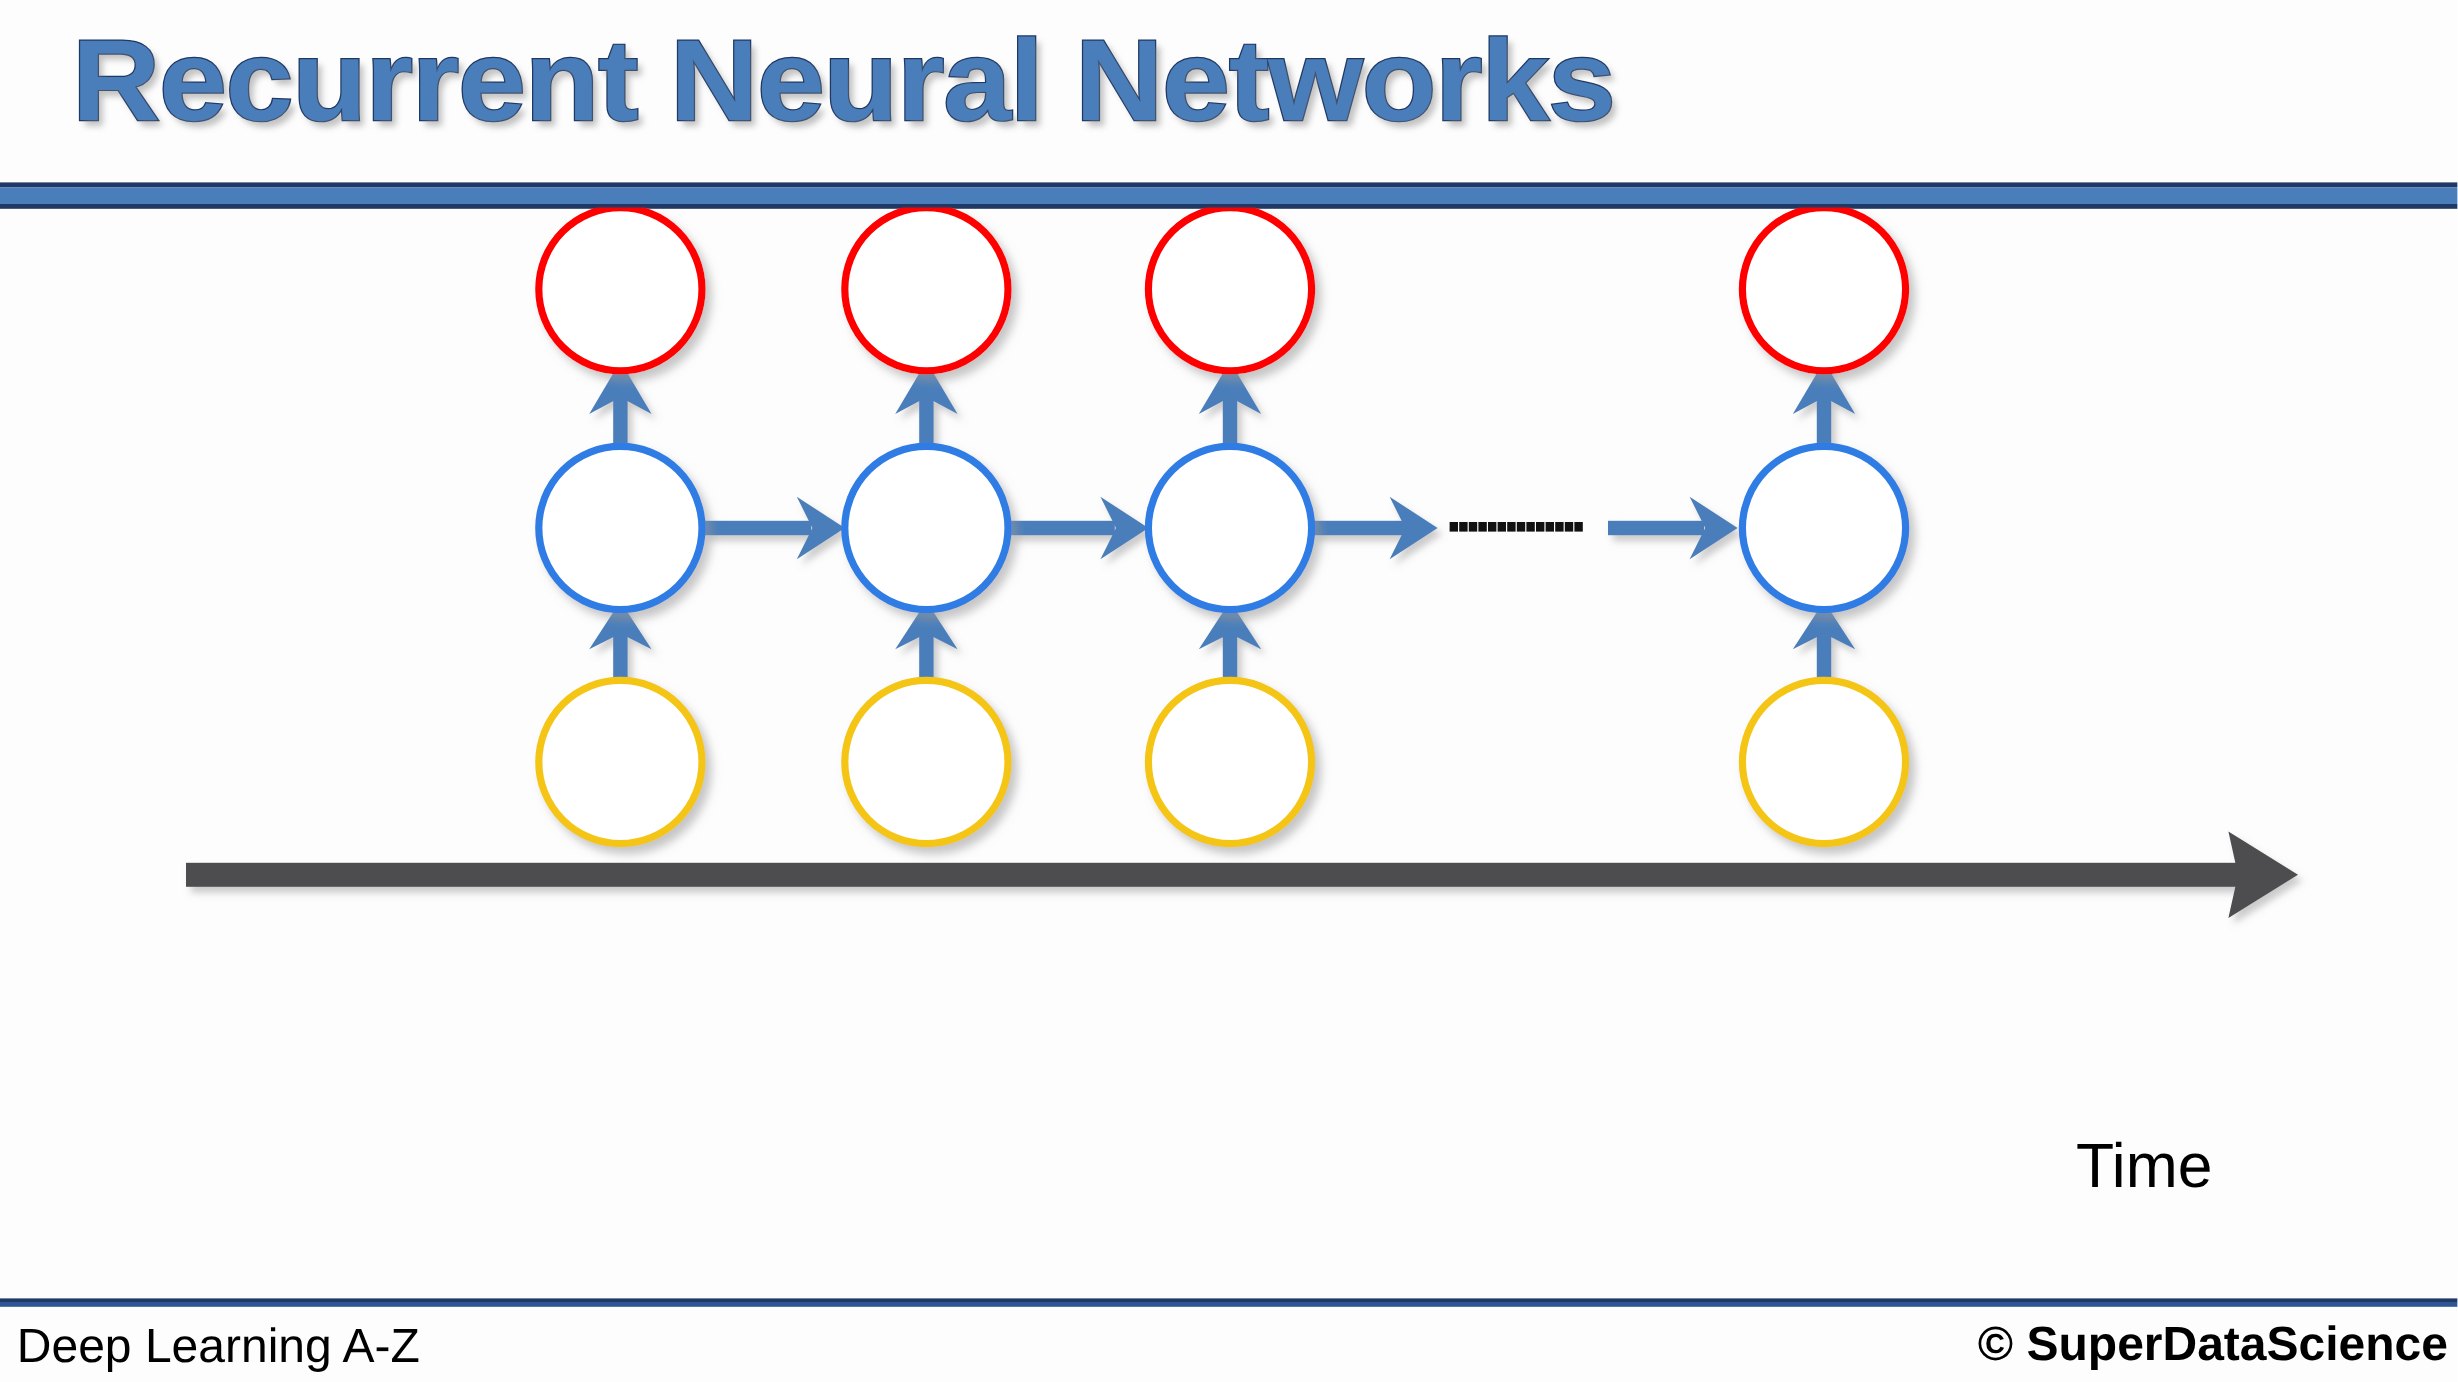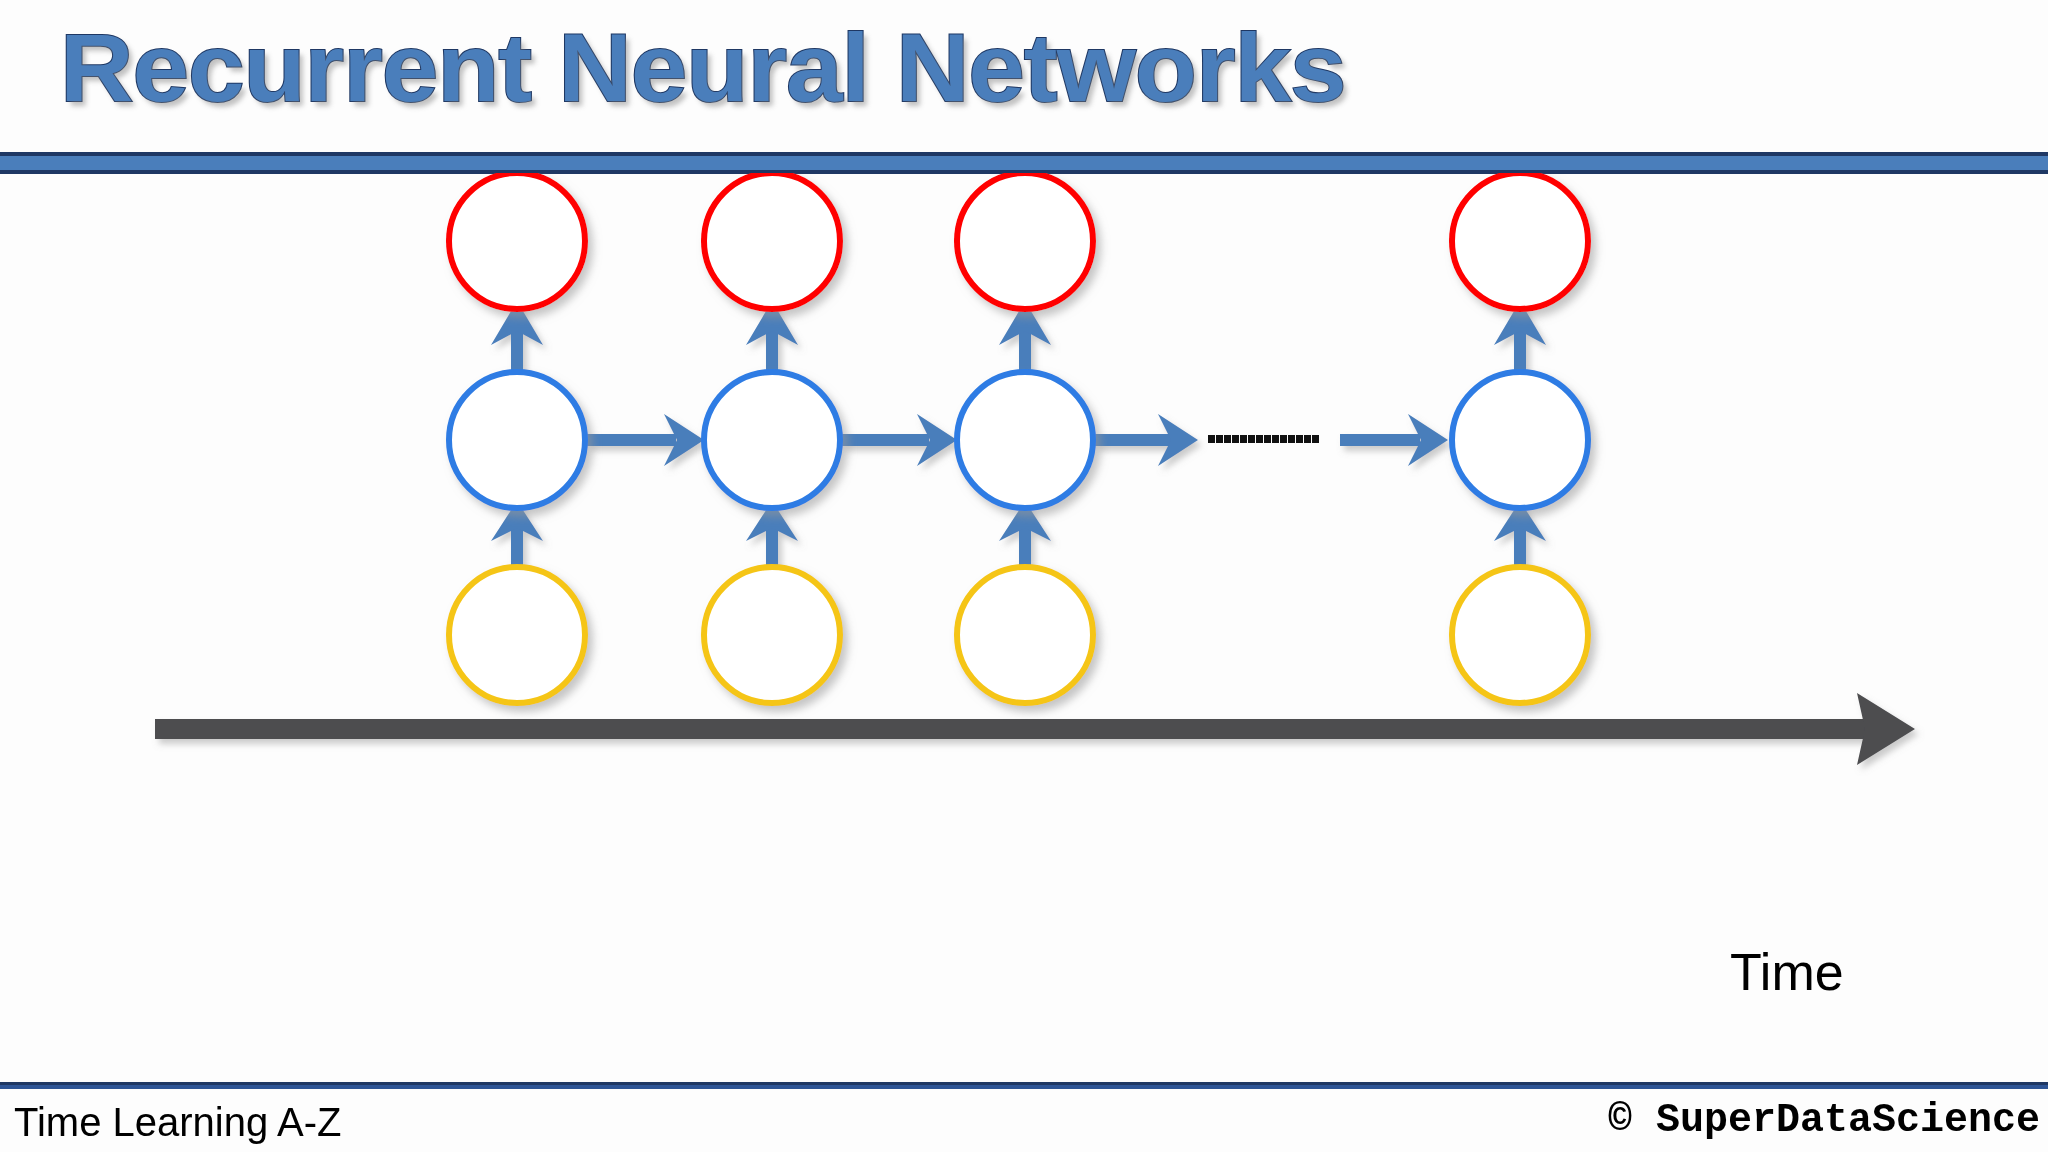--- a/index.html
+++ b/index.html
@@ -111,21 +111,21 @@
     font-family: "Liberation Sans", sans-serif;
     white-space: nowrap;
   }
   #footer-right {
     position: absolute;
     right: 8px;
     top: 1098px;
     font-size: 40px;
     font-weight: bold;
     color: #000000;
-    font-family: Liberation Mono, monospace;
+    font-family: Liberation Sans, sans-serif;
     white-space: nowrap;
   }
 </style>
 </head>
 <body>
 
 <div id="slide-title">Recurrent Neural Networks</div>
 
 <div id="header-rule">
   <div class="bar-top"></div>
@@ -246,15 +246,15 @@
 </svg>
 </div>
 
 <div id="time-label">Time</div>
 
 <div id="footer-rule">
   <div class="f-line-top"></div>
   <div class="f-line-bot"></div>
 </div>
 
-<div id="footer-left">Time Learning A-Z</div>
+<div id="footer-left">Deep Learning A-Z</div>
 
 <div id="footer-right">© SuperDataScience</div>
 
 </body></html>

